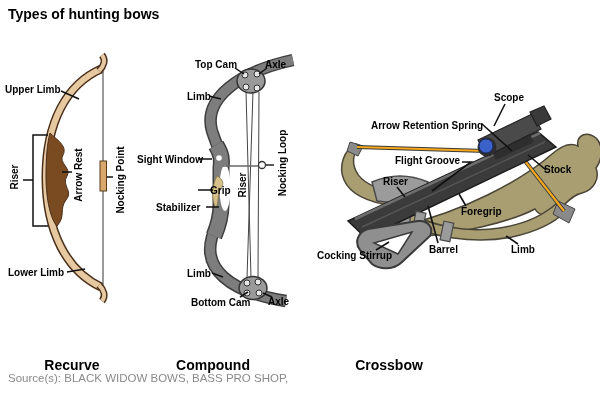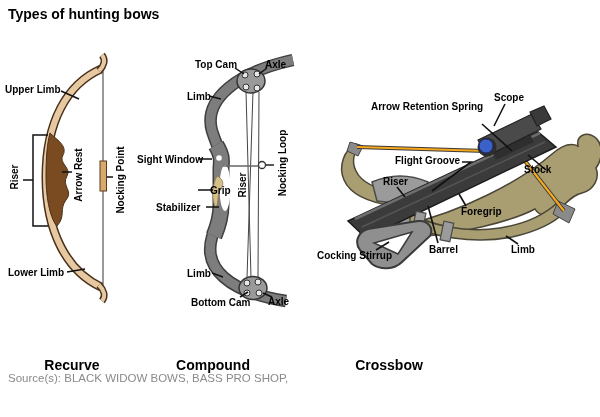--- a/index.html
+++ b/index.html
@@ -146,24 +146,24 @@
   <div class="lbl" style="left:137px;top:154px;">Sight Window</div>
   <div class="lbl" style="left:174px;top:185px;margin-left:36px;">Grip</div>
   <div class="lbl" style="left:156px;top:202px;">Stabilizer</div>
   <div class="lbl vlbl" style="left:242px;top:185px;">Riser</div>
   <div class="lbl vlbl" style="left:282px;top:163px;">Nocking Loop</div>
   <div class="lbl" style="left:187px;top:268px;">Limb</div>
   <div class="lbl" style="left:191px;top:297px;">Bottom Cam</div>
   <div class="lbl" style="left:268px;top:296px;">Axle</div>
 
   <div class="lbl" style="left:494px;top:92px;">Scope</div>
-  <div class="lbl" style="left:371px;top:101px;text-align:right;">Arrow Retention Spring</div>
+  <div class="lbl" style="left:371px;top:120px;text-align:right;">Arrow Retention Spring</div>
   <div class="lbl" style="left:395px;top:155px;">Flight Groove</div>
   <div class="lbl" style="left:383px;top:176px;">Riser</div>
-  <div class="lbl" style="left:524px;top:164px;">Stock</div>
+  <div class="lbl" style="left:544px;top:164px;">Stock</div>
   <div class="lbl" style="left:461px;top:206px;">Foregrip</div>
   <div class="lbl" style="left:317px;top:250px;">Cocking Stirrup</div>
   <div class="lbl" style="left:429px;top:244px;">Barrel</div>
   <div class="lbl" style="left:511px;top:244px;">Limb</div>
 
   <div class="caption" style="left:17px;">Recurve</div>
   <div class="caption" style="left:158px;">Compound</div>
   <div class="caption" style="left:334px;">Crossbow</div>
 
   <div class="source">

